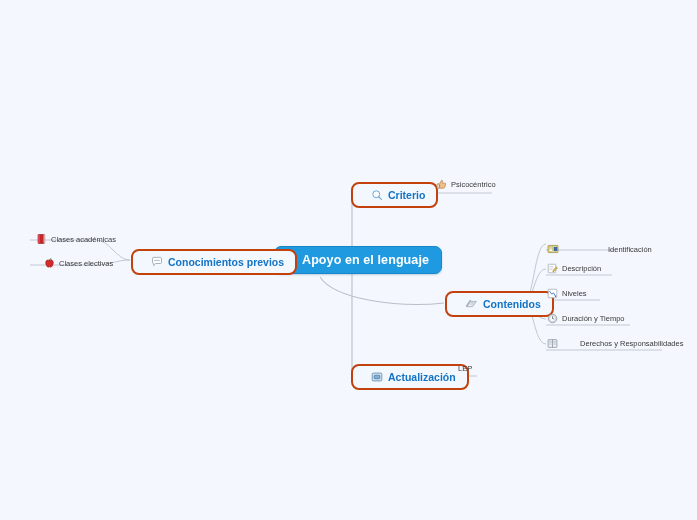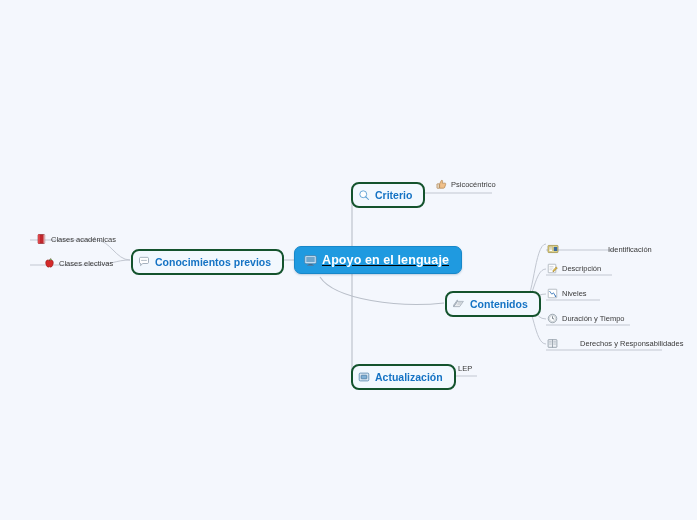--- a/index.html
+++ b/index.html
@@ -48,23 +48,23 @@
   .node-root .node-label {
     color: #ffffff;
     font-size: 12.5px;
     font-weight: bold;
     letter-spacing: .1px;
   }
 
   
   .node-branch {
     background: #f2f8fe;
-    border: 2px solid #14532d;
+    border: 2px solid #c2410c;
     border-radius: 8px;
-    padding: 5px 11px 5px 5px;
+    padding: 5px 11px 5px 18px;
   }
   .node-branch .node-label {
     color: #1573c4;
     font-size: 10.5px;
     font-weight: bold;
   }
 
   
   .node-leaf .node-label {
     color: #3a3a3a;
@@ -114,21 +114,21 @@
       <path d="M523,303 C534,303 534,344 546,344"></path>
 
       <path d="M546,250 L614,250"></path>
       <path d="M546,275 L612,275"></path>
       <path d="M546,300 L600,300"></path>
       <path d="M546,325 L630,325"></path>
       <path d="M546,350 L662,350"></path>
     </g>
   </svg>
 
-  <div class="node node-root" style="left:294px; top:246px;text-decoration:underline;">
+  <div class="node node-root" style="left:274px; top:246px;">
     <span class="node-ico">
       <svg width="13" height="13" viewBox="0 0 16 16">
         <rect x="1" y="2" width="14" height="10" rx="1.5" fill="#cfe6f7" stroke="#4a7fa8" stroke-width="1"></rect>
         <rect x="2.8" y="3.6" width="10.4" height="6.4" fill="#6ea6cc"></rect>
         <rect x="5.5" y="12.4" width="5" height="1.6" fill="#3f6d91"></rect>
         <rect x="3.8" y="13.6" width="8.4" height="1.2" rx="0.5" fill="#4a7fa8"></rect>
       </svg>
     </span>
     <span class="node-label">Apoyo en el lenguaje</span>
   </div>

